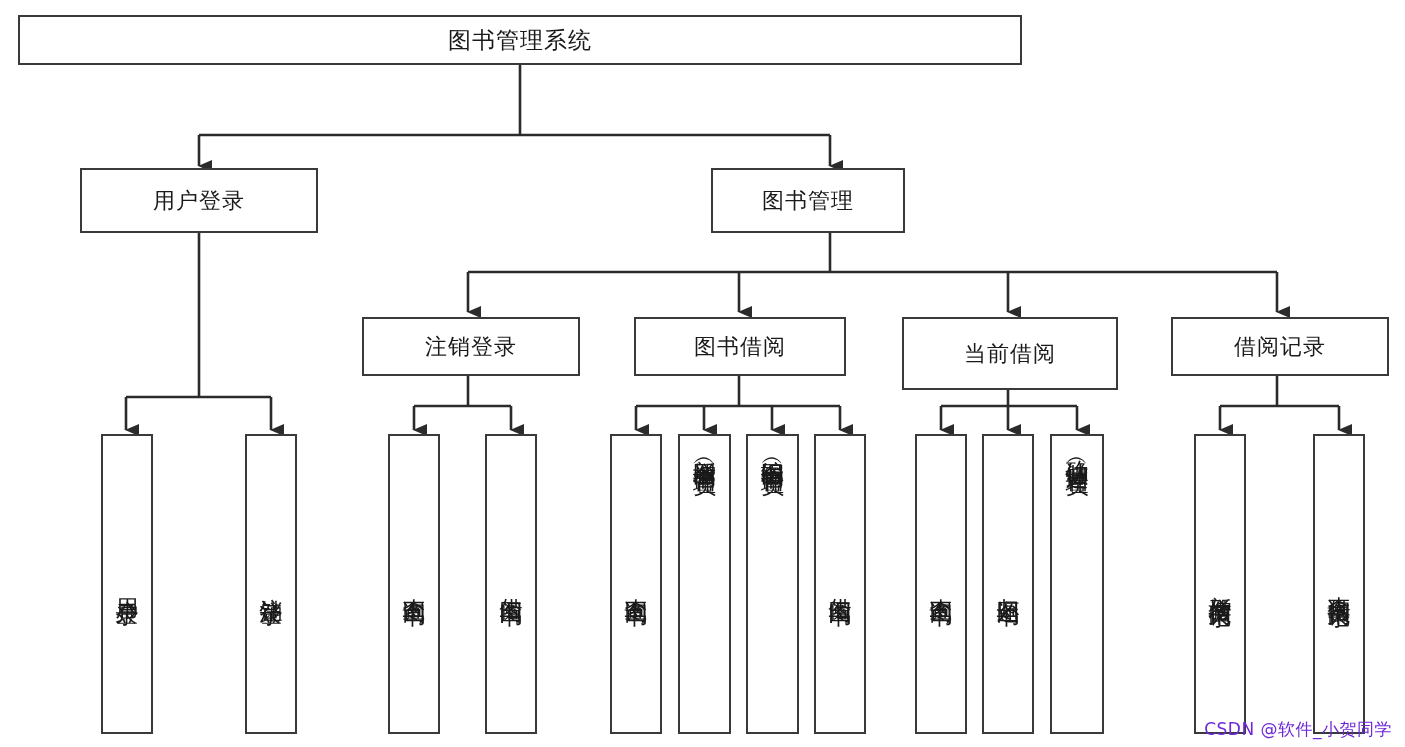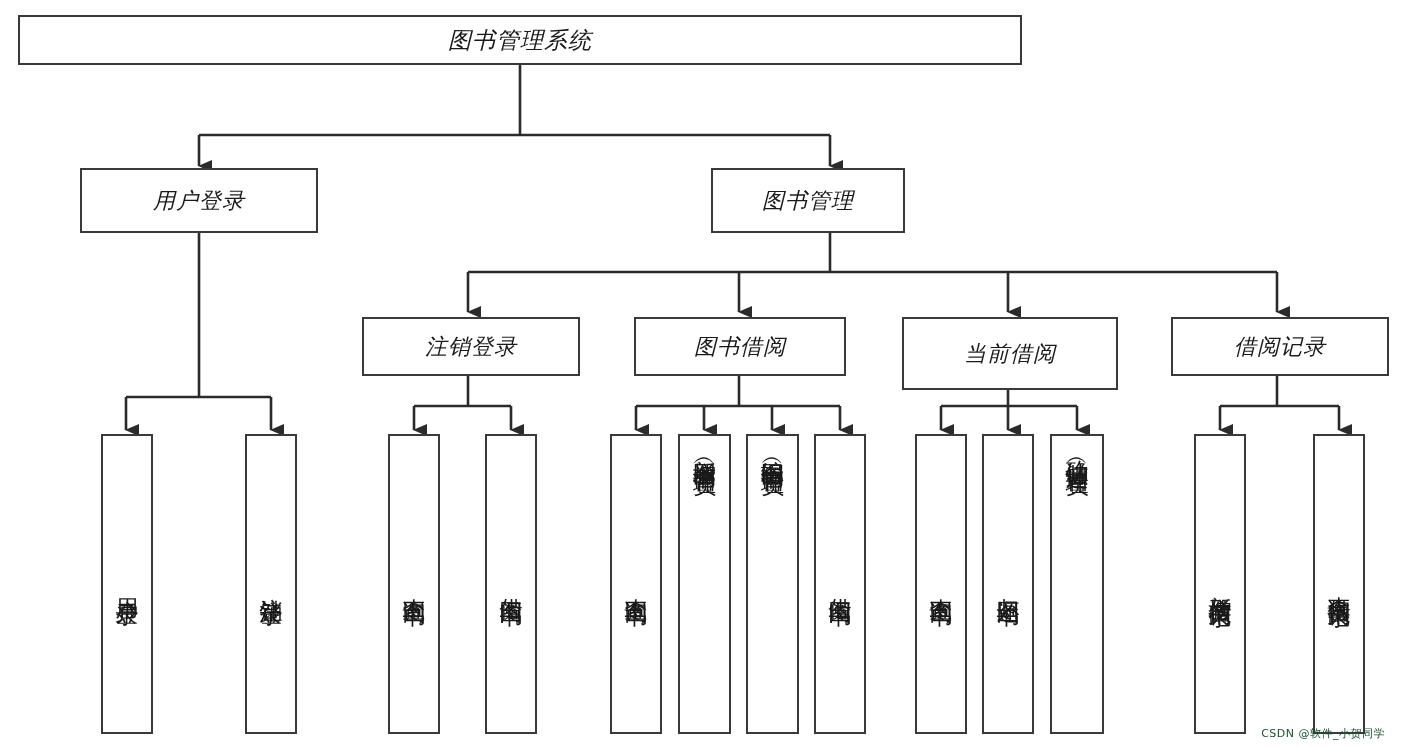--- a/index.html
+++ b/index.html
@@ -33,21 +33,20 @@
     border: 2px solid #3a3a3a;
     display: flex;
     align-items: center;
     justify-content: center;
     color: #1a1a1a;
   }
   .node.h {
     
     font-size: 22px;
     letter-spacing: 1px;
-    font-style: italic;
   }
   .node.root {
     font-size: 23px;
   }
   .node.v {
     
     align-items: flex-start;
     justify-content: center;
     padding-top: 6px;
   }
@@ -59,24 +58,24 @@
     letter-spacing: 2px;
     white-space: nowrap;
     color: #1a1a1a;
   }
   .node.v.centered {
     align-items: center;
     padding-top: 0;
   }
   #watermark {
     position: absolute;
-    right: 20px;
+    right: 13px;
     bottom: 6px;
-    font-size: 11px;
-    color: #14532d;
+    font-size: 17px;
+    color: #6d28d9;
     letter-spacing: 0.5px;
     white-space: nowrap;
     font-family: "DejaVu Sans", "Liberation Sans", sans-serif;
   }
 </style>
 </head>
 <body>
 
 <div id="diagram-root">
 

